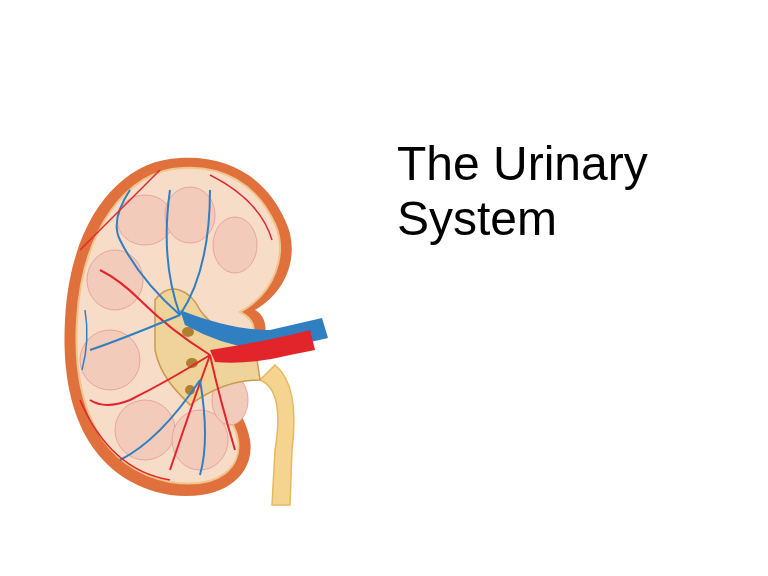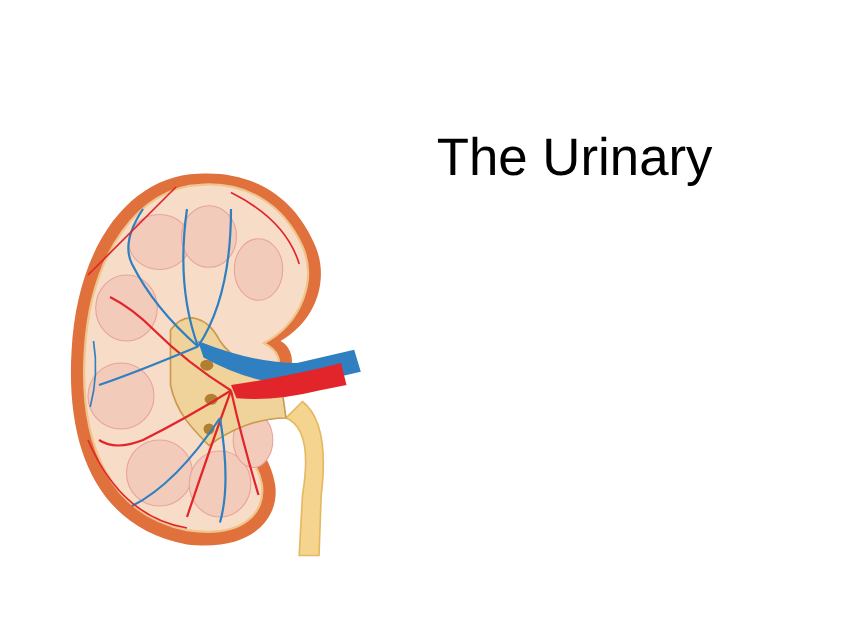--- a/index.html
+++ b/index.html
@@ -1,27 +1,28 @@
 <!DOCTYPE html>
 <html><head>
 <meta charset="utf-8">
 <style>
   html, body { margin:0; padding:0; background:#ffffff; }
   body { width:768px; height:576px; position:relative; overflow:hidden; font-family:"Liberation Sans", sans-serif; }
   .slide { position:absolute; left:0; top:0; width:768px; height:576px; background:#ffffff; }
-  .title { position:absolute; left:397px; top:116px; width:340px; font-size:48px; line-height:55px; color:#000000; font-family:"Liberation Sans", sans-serif; }
+  .title { position:absolute; left:397px; top:136px; width:340px; font-size:48px; line-height:55px; color:#000000; font-family:"Liberation Sans", sans-serif; }
   .title span { display:block; }
   .kidney { position:absolute; left:60px; top:150px; width:290px; height:360px; }
 </style>
 </head>
 <body>
 
 <div class="slide">
   <div class="title">
     <span>The Urinary</span>
+    <span>System</span>
   </div>
 
   <svg class="kidney" viewBox="0 0 290 360" xmlns="http://www.w3.org/2000/svg">
 
     <path d="M200 230 Q225 240 215 300 L212 355 L230 355 L232 300 Q240 235 215 215 Z" fill="#f4d48e" stroke="#e6b860" stroke-width="1.5"></path>
 
     <path d="M120 8 C60 10 10 70 5 170 C0 260 30 330 110 345 C170 352 195 320 190 290 C185 260 165 250 165 230 C165 210 190 205 200 195 C210 180 205 165 195 160 C230 140 240 100 225 70 C205 25 165 5 120 8 Z" fill="#e0703c"></path>
 
     <path d="M122 18 C68 20 22 78 17 170 C12 255 40 318 110 332 C162 340 182 315 178 290 C174 265 152 255 152 230 C152 205 180 200 190 190 C198 178 192 168 180 162 C215 143 228 104 215 74 C197 34 162 15 122 18 Z" fill="#f7dcc8" stroke="#f0c48a" stroke-width="2"></path>
 

